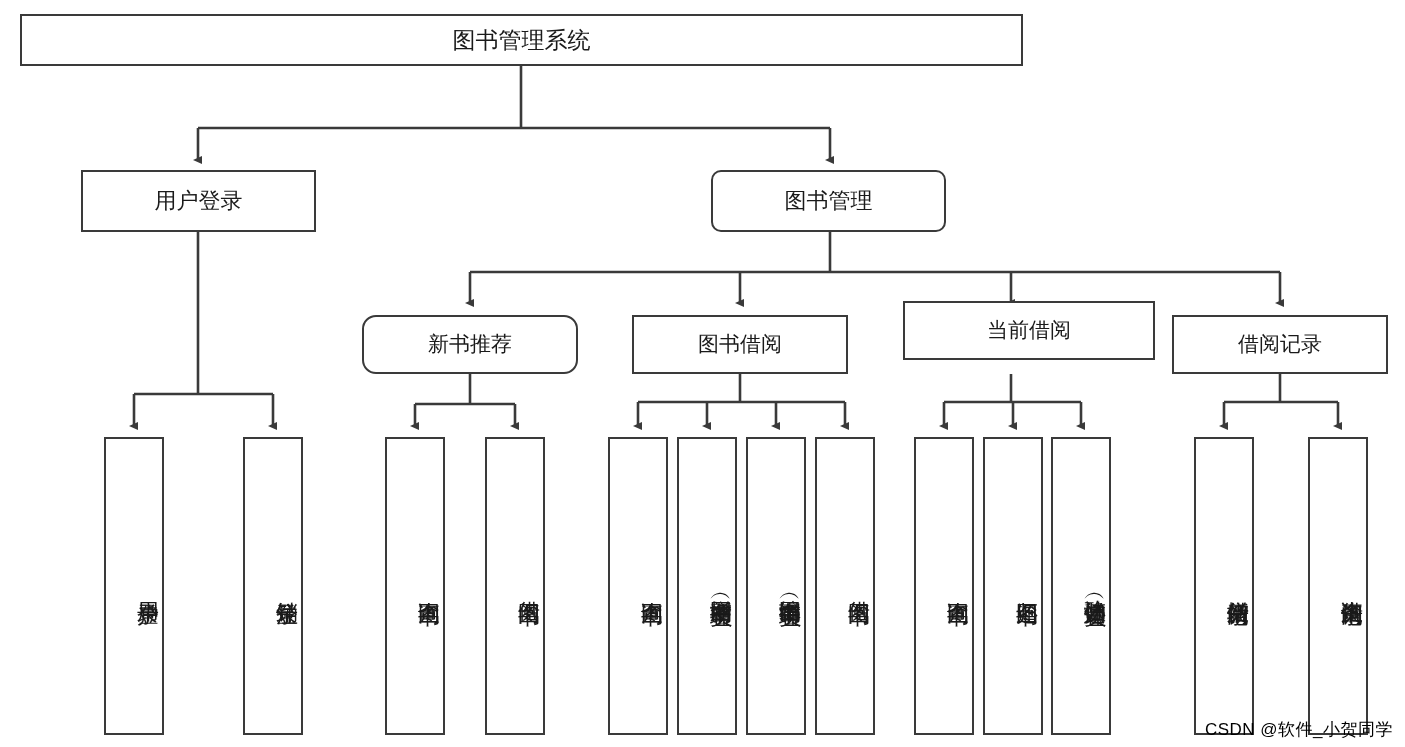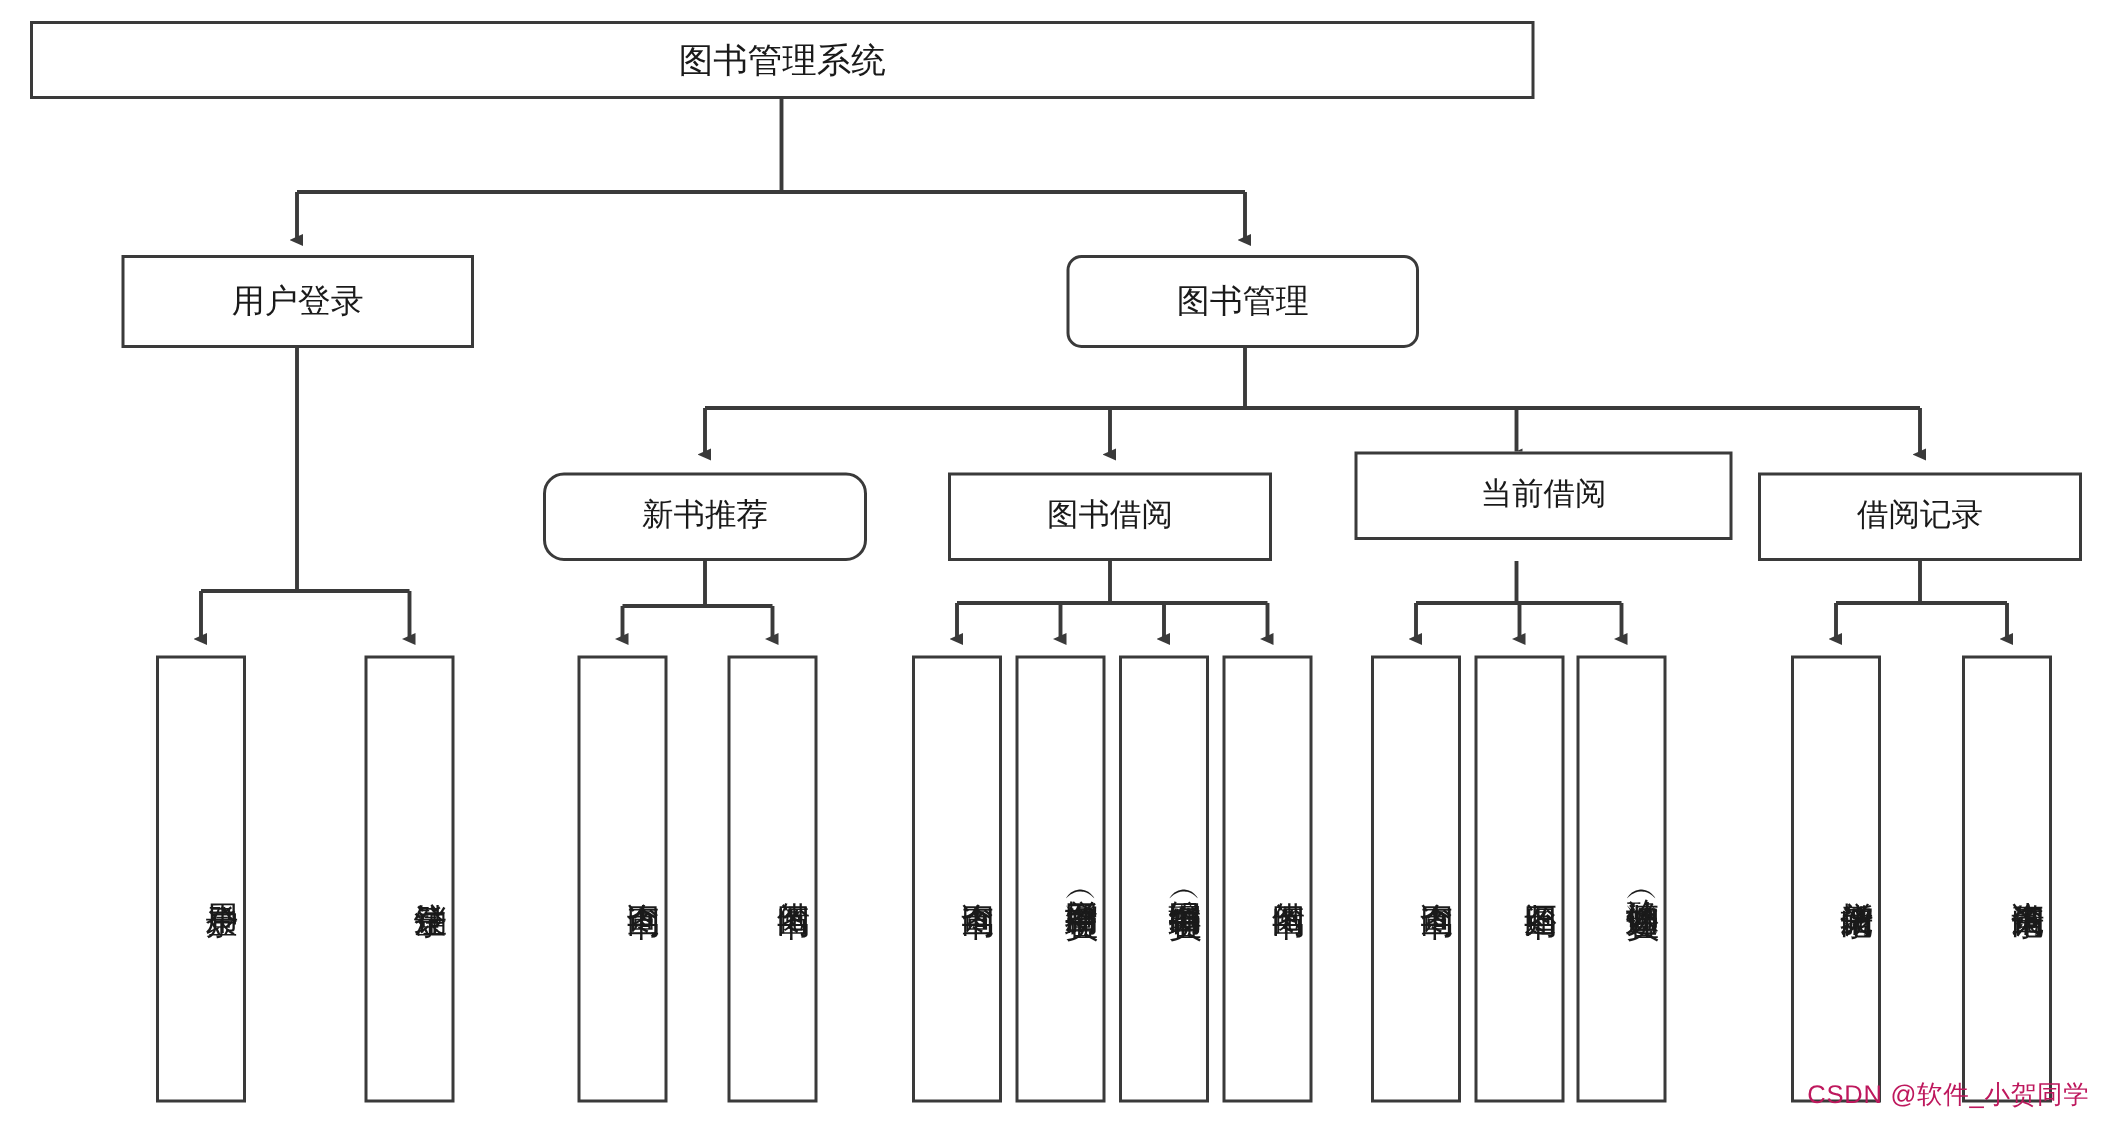--- a/index.html
+++ b/index.html
@@ -53,21 +53,21 @@
     top: 0;
     width: 1405px;
     height: 747px;
     pointer-events: none;
   }
   #watermark {
     position: absolute;
     right: 12px;
     bottom: 6px;
     font-size: 17px;
-    color: #be185d;
+    color: #000000;
     letter-spacing: 0.5px;
     white-space: nowrap;
   }
 </style>
 </head>
 <body>
 
 <div id="canvas">
 
   <svg id="edges" viewBox="0 0 1405 747" xmlns="http://www.w3.org/2000/svg">

